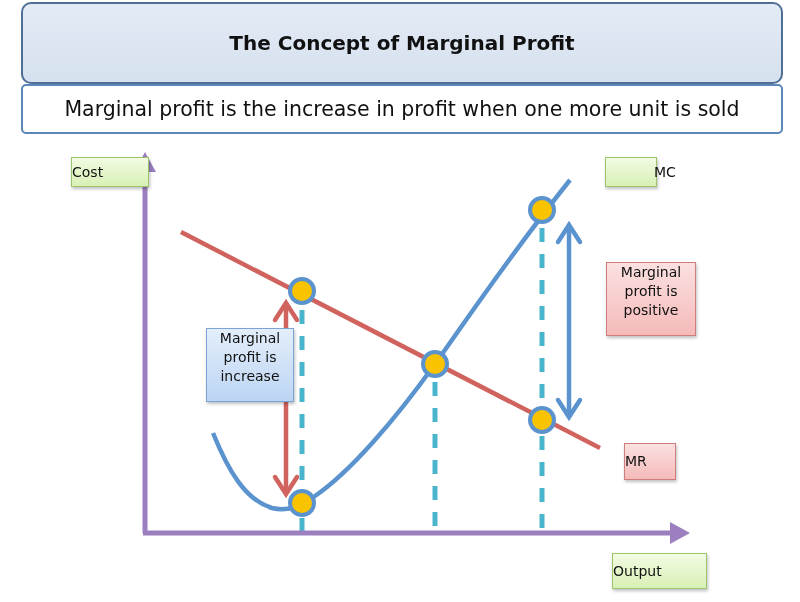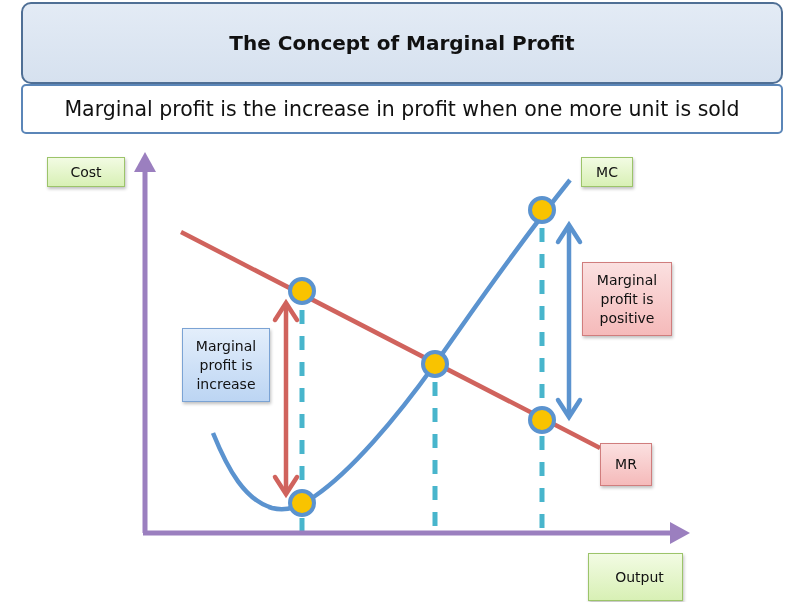--- a/index.html
+++ b/index.html
@@ -12,23 +12,24 @@
     font-family:"DejaVu Sans", sans-serif; font-weight:bold; font-size:20px; color:#111;
   }
   .subtitle-box {
     position:absolute; left:21px; top:84px; width:762px; height:50px;
     background:#fff; border:2px solid #5b86b8; border-radius:5px; box-sizing:border-box;
     display:flex; align-items:center; justify-content:center;
     font-family:"DejaVu Sans", sans-serif; font-size:20.5px; color:#111;
   }
   svg.chart { position:absolute; left:0; top:0; }
   .label {
-    position:absolute; box-sizing:border-box; display:flex; align-items:center; justify-content:center;
+    position:absolute; box-sizing:border-box; display:flex; align-items:center; justify-content:flex-start;
     text-align:center; font-family:"DejaVu Sans", sans-serif; color:#111; font-size:14px; line-height:19px;
     box-shadow:1px 2px 3px rgba(0,0,0,0.25);
+    margin-left:24px;
   }
   .green { background:linear-gradient(#f2fbe3,#d8f0b5); border:1px solid #9cc46a; }
   .red { background:linear-gradient(#fbe0e0,#f5baba); border:1px solid #d07d7d; }
   .blue { background:linear-gradient(#e3eefb,#bcd5f3); border:1px solid #7ba3d4; }
 </style>
 </head>
 <body>
 
 <div class="title-box">
   <span>The Concept of Marginal Profit</span>
@@ -78,27 +79,27 @@
     <circle cx="302" cy="291" r="12" fill="#f9c300" stroke="#5b93cf" stroke-width="4"></circle>
     <circle cx="435" cy="364" r="12" fill="#f9c300" stroke="#5b93cf" stroke-width="4"></circle>
     <circle cx="542" cy="210" r="12" fill="#f9c300" stroke="#5b93cf" stroke-width="4"></circle>
     <circle cx="542" cy="420" r="12" fill="#f9c300" stroke="#5b93cf" stroke-width="4"></circle>
   </g>
 </svg>
 
 <div class="label green" style="left:47px; top:157px; width:78px; height:30px;">
   <span>Cost</span>
 </div>
-<div class="label green" style="left:581px; top:157px; width:52px; height:30px;">
+<div class="label green" style="left:581px; top:157px; width:52px; height:30px;padding-left:48px;">
   <span>MC</span>
 </div>
-<div class="label red" style="left:600px; top:443px; width:52px; height:43px;">
+<div class="label red" style="left:600px; top:443px; width:52px; height:37px;">
   <span>MR</span>
 </div>
-<div class="label green" style="left:588px; top:553px; width:95px; height:48px;padding-left:8px;">
+<div class="label green" style="left:588px; top:553px; width:95px; height:36px;">
   <span>Output</span>
 </div>
 <div class="label blue" style="left:182px; top:328px; width:88px; height:74px; flex-direction:column;">
   <span>Marginal</span>
   <span>profit is</span>
   <span>increase</span>
 </div>
 <div class="label red" style="left:582px; top:262px; width:90px; height:74px; flex-direction:column;">
   <span>Marginal</span>
   <span>profit is</span>

